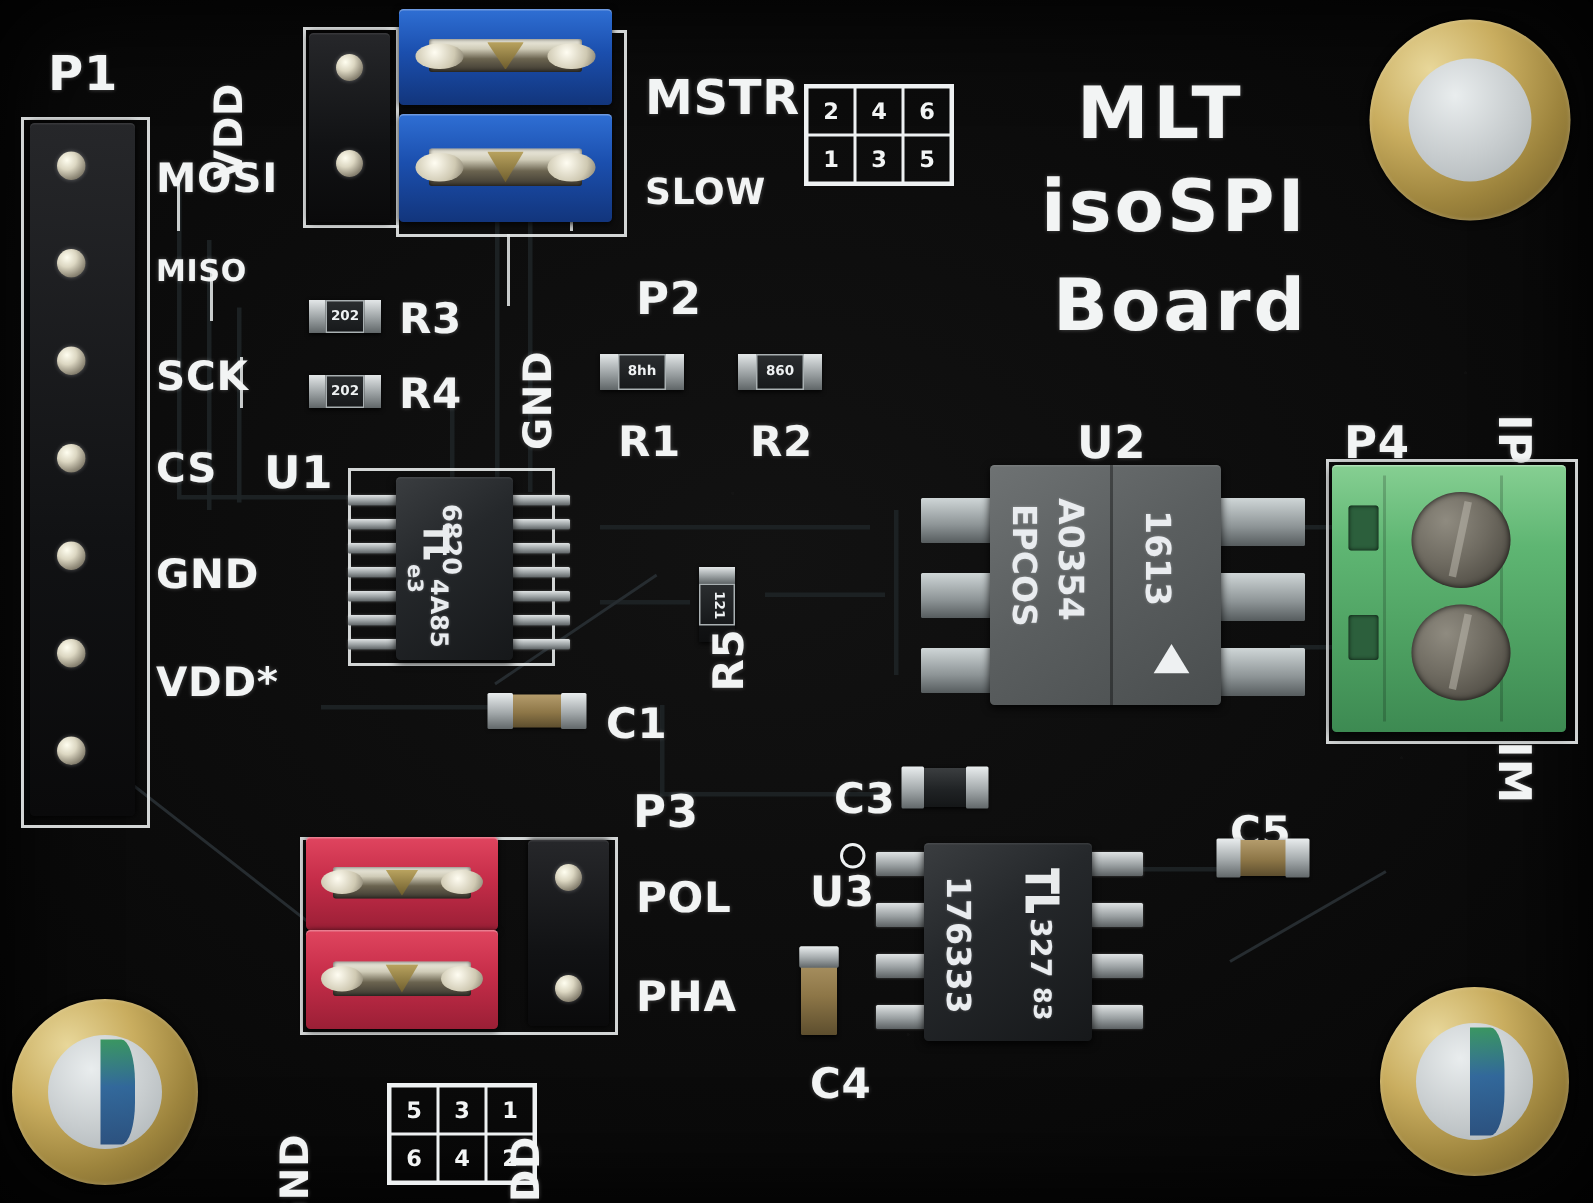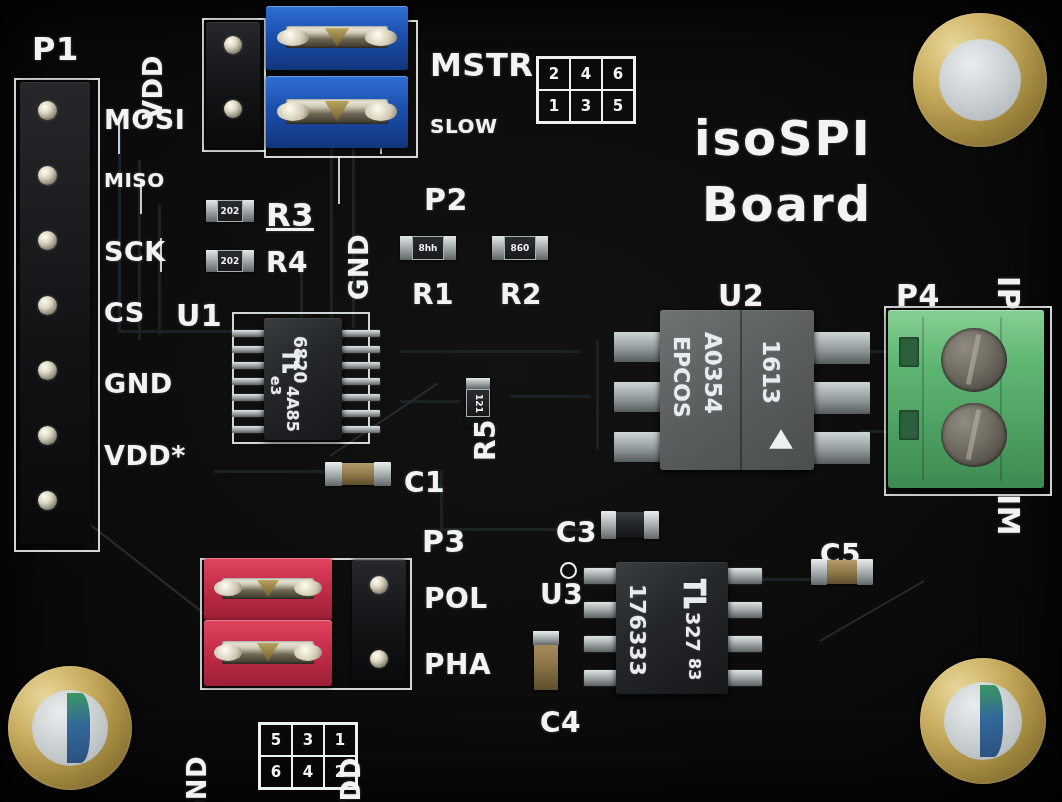--- a/index.html
+++ b/index.html
@@ -203,49 +203,50 @@
   </div>
   <div class="shunt blue" style="left:266px;top:76px;width:142px;height:72px;">
     <div class="win"></div>
     <div class="ld" style="left:8%;"></div>
     <div class="ld" style="right:8%;"></div>
   </div>
 
   <div class="silk rot90" style="left:168px;top:90px;font-size:26px;">VDD</div>
   <div class="silk rot90" style="left:374px;top:270px;font-size:26px;">GND</div>
   <div class="silk" style="left:430px;top:46px;font-size:32px;">MSTR</div>
-  <div class="silk" style="left:430px;top:114px;font-size:20px;">SLOW</div>
+  <div class="silk" style="left:430px;top:114px;font-size:24px;">SLOW</div>
 
   <div class="grid" style="left:536px;top:56px;width:96px;height:64px;grid-template-columns:1fr 1fr 1fr;grid-template-rows:1fr 1fr;">
     <div>2</div>
     <div>4</div>
     <div>6</div>
     <div>1</div>
     <div>3</div>
     <div>5</div>
   </div>
 
+  <div class="silk" style="left:718px;top:48px;font-size:48px;letter-spacing:3px;">MLT</div>
   <div class="silk" style="left:694px;top:110px;font-size:48px;letter-spacing:2px;">isoSPI</div>
   <div class="silk" style="left:702px;top:176px;font-size:48px;letter-spacing:2px;">Board</div>
 
   <div class="chipres" style="left:206px;top:200px;width:48px;height:22px;">
     <div class="term l"></div>
     <div class="body">
         <span class="code">202</span>
       </div>
     <div class="term r"></div>
   </div>
   <div class="chipres" style="left:206px;top:250px;width:48px;height:22px;">
     <div class="term l"></div>
     <div class="body">
         <span class="code">202</span>
       </div>
     <div class="term r"></div>
   </div>
-  <div class="silk" style="left:266px;top:196px;font-size:32px;text-decoration:underline;">R3</div>
+  <div class="silk" style="left:266px;top:196px;font-size:28px;">R3</div>
   <div class="silk" style="left:266px;top:246px;font-size:28px;">R4</div>
 
   <div class="silk" style="left:424px;top:182px;font-size:30px;">P2</div>
   <div class="chipres" style="left:400px;top:236px;width:56px;height:24px;">
     <div class="term l"></div>
     <div class="body">
         <span class="code">8hh</span>
       </div>
     <div class="term r"></div>
   </div>

